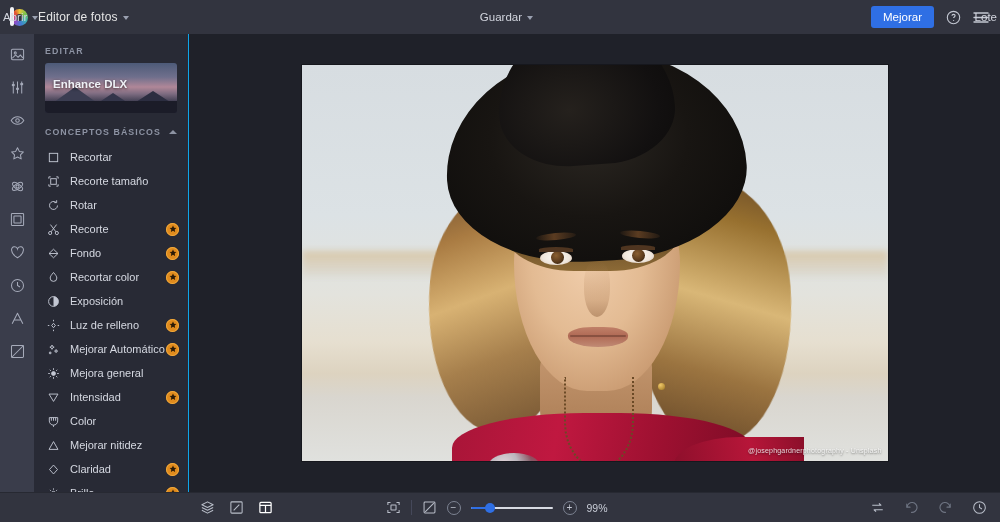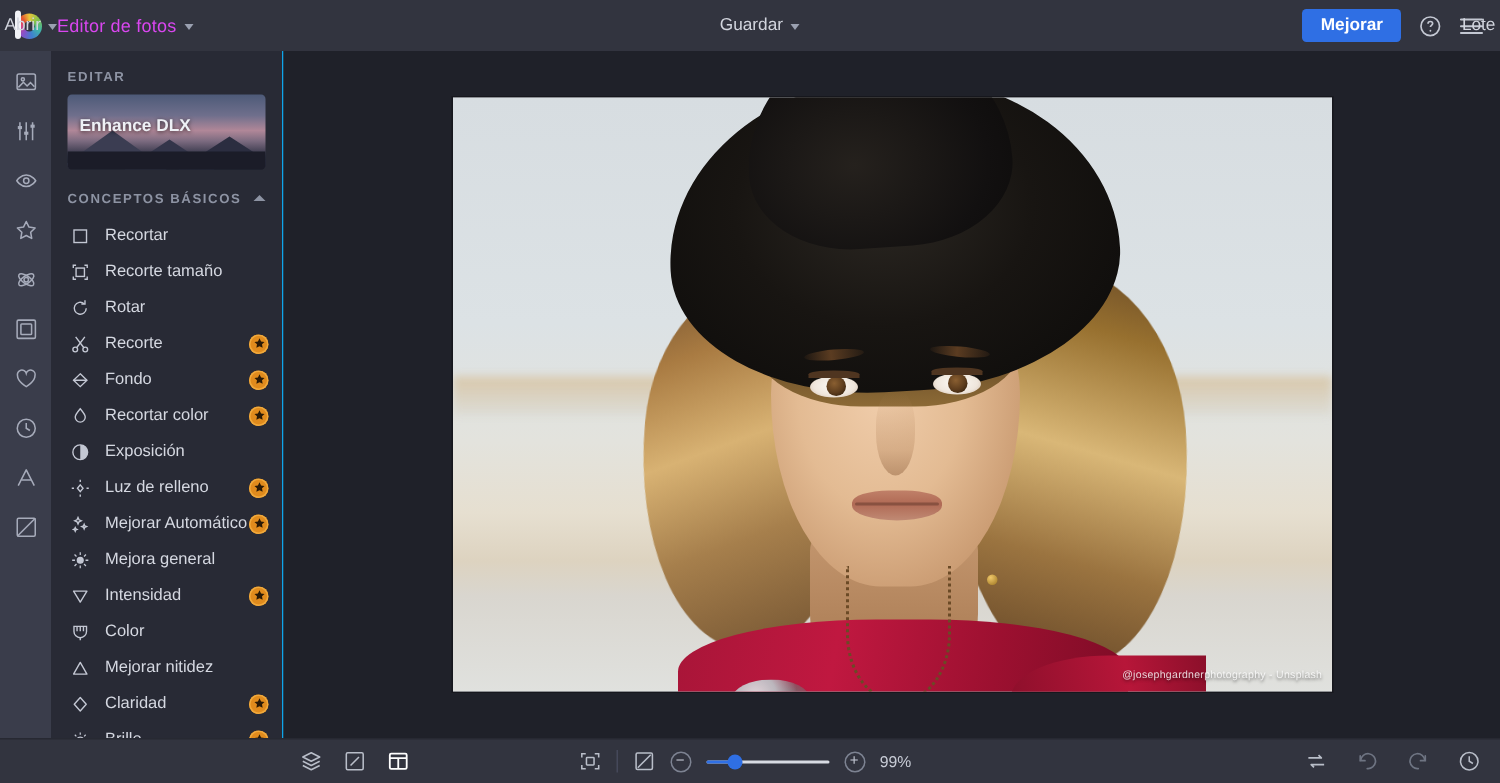--- a/index.html
+++ b/index.html
@@ -28,21 +28,21 @@
   }
   .logo .stem {
     position: absolute; left: 2px; top: 0px; width: 3.5px; height: 19px;
     background: #f2f3f7; border-radius: 2px;
   }
   .logo .hole {
     position: absolute; left: 8px; top: 7px; width: 7px; height: 7px; border-radius: 50%;
     background: #32343f;
   }
   .app-title {
-    color: #d946ef; font-size: 12px; letter-spacing: .15px;
+    color: #e5e5e5; font-size: 12px; letter-spacing: .15px;
     display: flex; align-items: center; gap: 5px;
   }
   .caret {
     display:inline-block; width:0;height:0;
     border-left:3.5px solid transparent;border-right:3.5px solid transparent;
     border-top:4px solid #9aa0b0; margin-top:2px;
   }
   .center-menu {
     position: absolute; left: 0; right: 0; margin: 0 auto;
     display: flex; align-items: center; justify-content: space-between; gap: 26px;
@@ -50,21 +50,21 @@
   }
   .center-menu > * { pointer-events: auto; }
   .menu-item {
     color: #d2d5de; font-size: 11.5px; display: flex; align-items: center; gap: 5px;
     padding: 4px 3px; cursor: pointer;
   }
   .topbar-right {
     margin-left: auto; display: flex; align-items: center; gap: 12px; padding-right: 11px;
   }
   .btn-primary {
-    background: #2f6fe4; color: #fff; font-size: 11.5px; font-weight: bold;
+    background: #2f6fe4; color: #fff; font-size: 11.5px; font-weight: normal;
     border: none; border-radius: 3px; padding: 5px 12px; cursor: pointer;
   }
   .icon-btn { color: #c3c7d2; cursor: pointer; display: flex; align-items: center; }
 
   
   .body { flex: 1; display: flex; min-height: 0; }
 
   
   .rail {
     width: 34px; flex: 0 0 34px; background: #3a3d4b;

